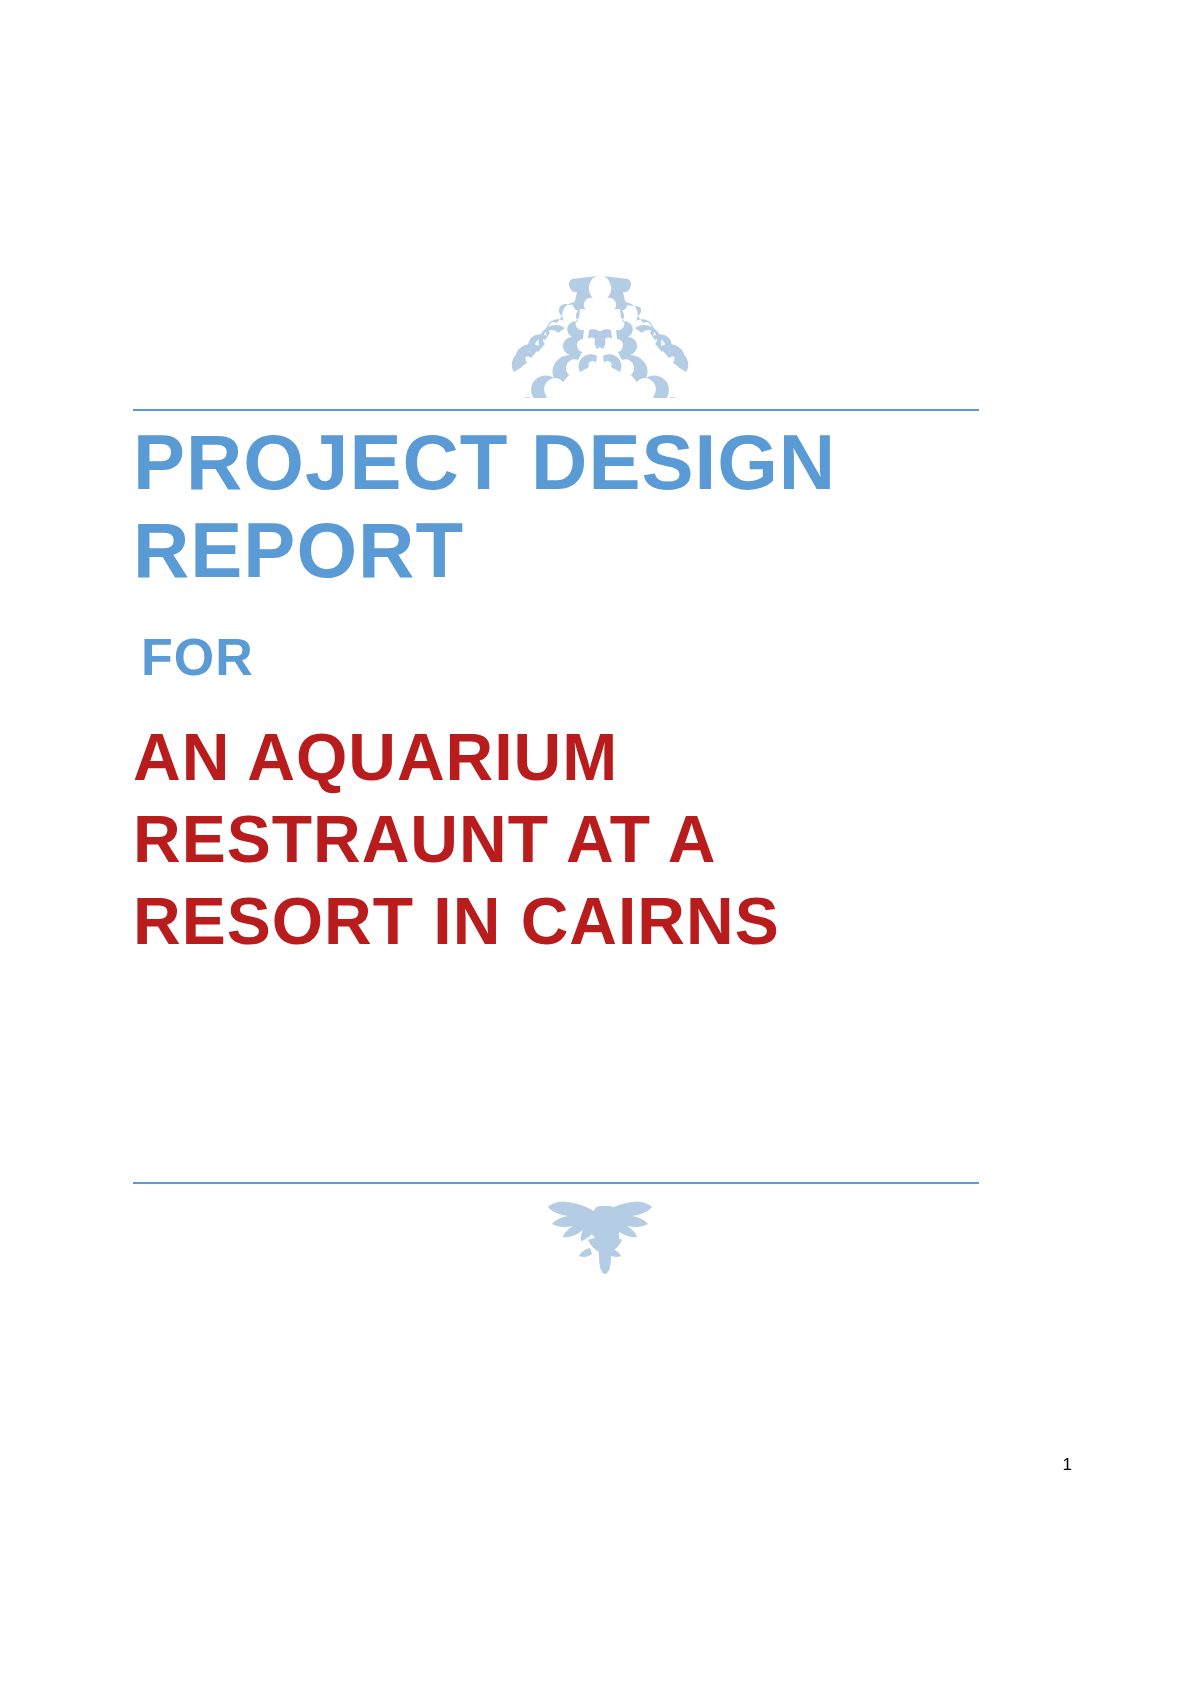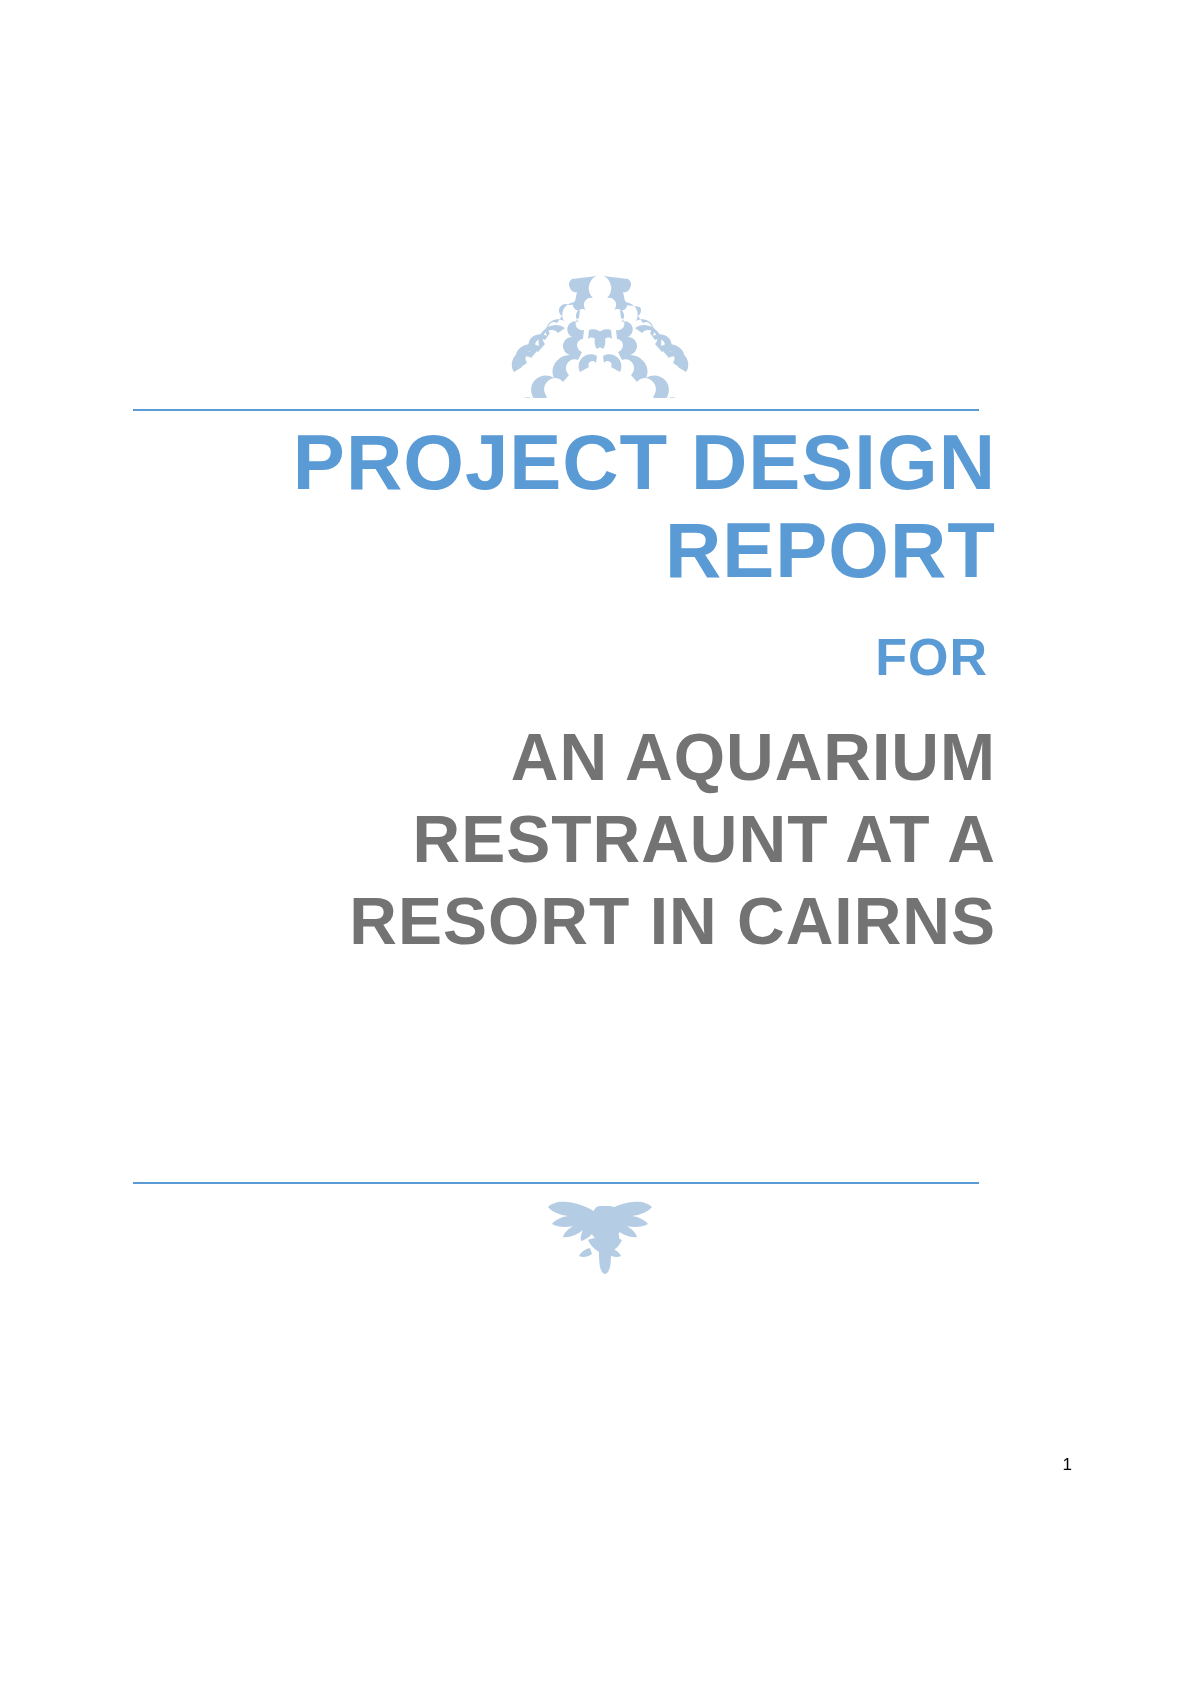--- a/index.html
+++ b/index.html
@@ -43,24 +43,24 @@
     width: 846px;
     height: 0;
     border-top: 2px solid #5b9bd5;
   }
   .rule-top  { top: 409px; }
   .rule-bottom { top: 1182px; }
 
   
   .title-block {
     position: absolute;
-    left: 150px;
+    left: 133px;
     width: 846px;
     top: 418px;
-    text-align: right;
+    text-align: left;
   }
   .doc-title {
     margin: 0;
     padding: 0;
     color: #5b9bd5;
     font-family: "Liberation Sans Narrow", "Liberation Sans", sans-serif;
     font-weight: bold;
     font-size: 78px;
     line-height: 88px;
     letter-spacing: 1px;
@@ -73,21 +73,21 @@
     font-family: "Liberation Sans Narrow", "Liberation Sans", sans-serif;
     font-weight: bold;
     font-size: 52px;
     line-height: 58px;
     letter-spacing: 1px;
     margin-top: 34px;
   }
   .doc-subtitle {
     margin: 0;
     padding: 0;
-    color: #737373;
+    color: #b91c1c;
     font-family: "Liberation Sans Narrow", "Liberation Sans", sans-serif;
     font-weight: bold;
     font-size: 66px;
     line-height: 82px;
     letter-spacing: 1px;
     margin-top: 30px;
     white-space: pre-line;
   }
 
   

